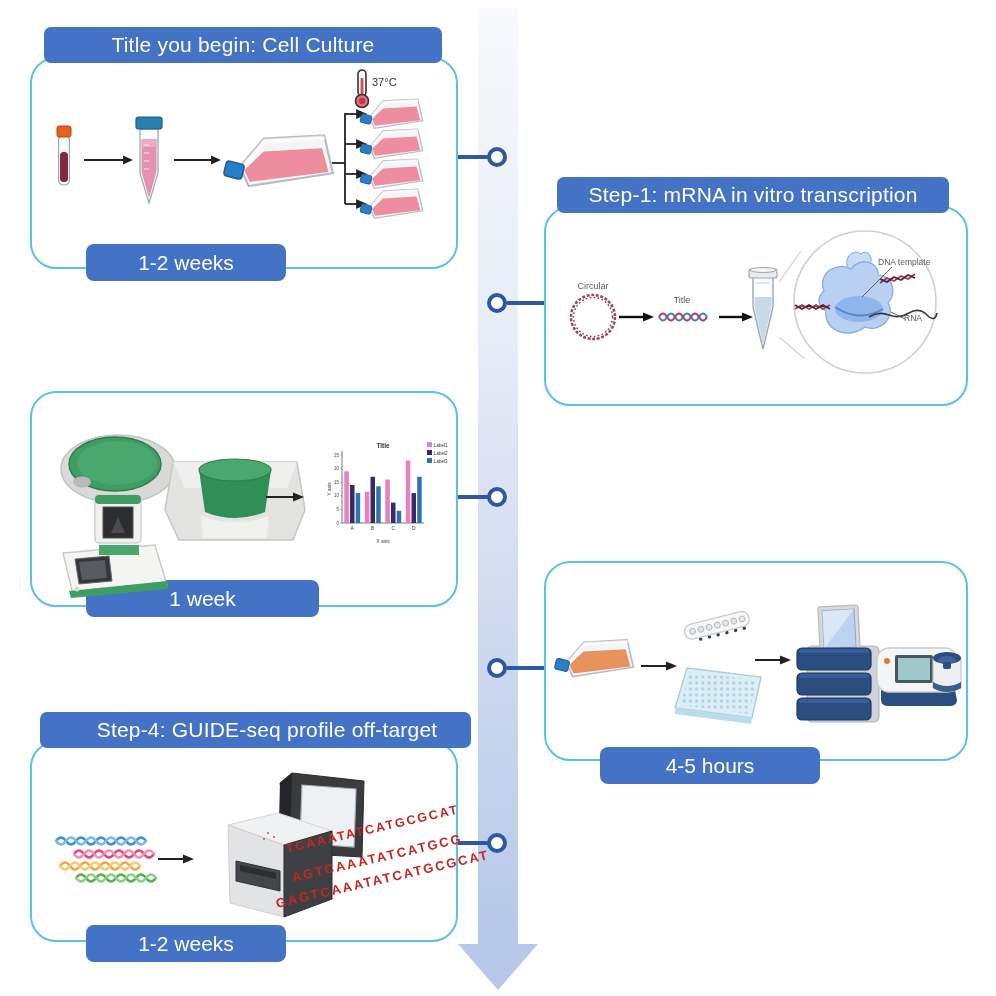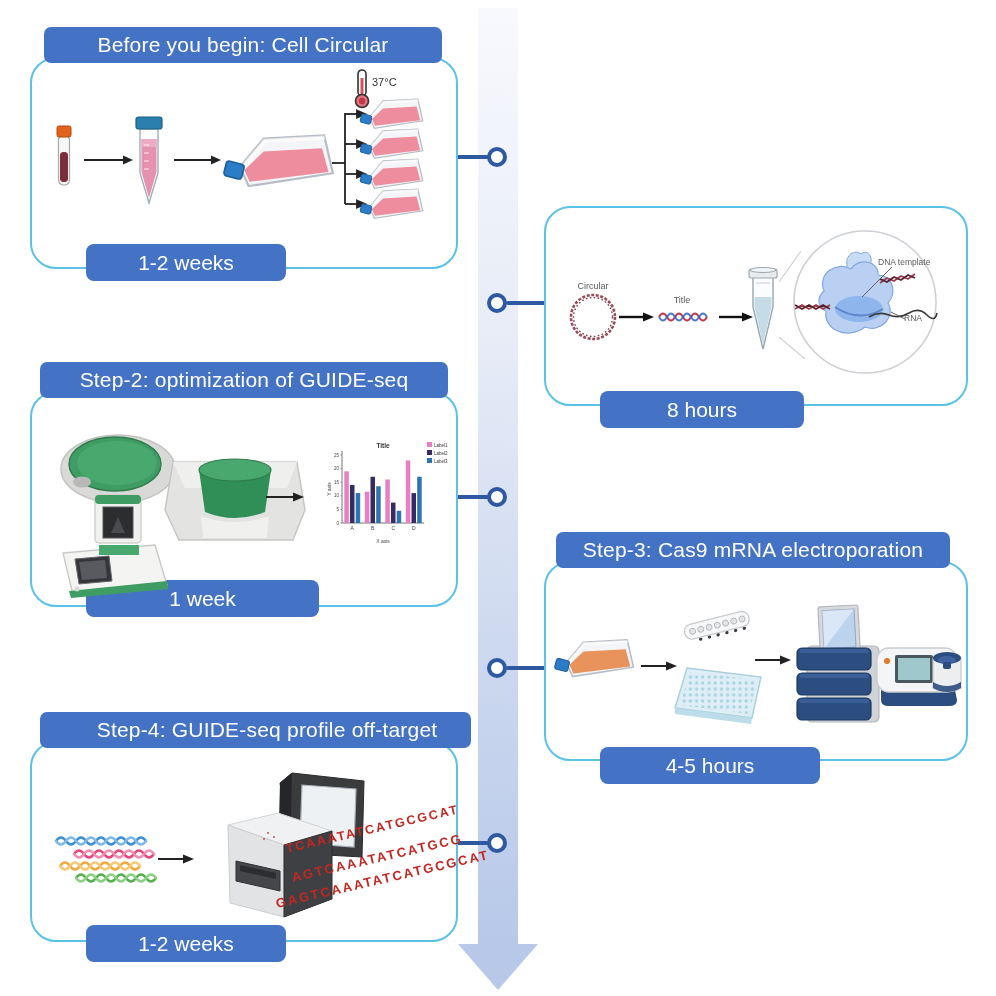--- a/index.html
+++ b/index.html
@@ -41,21 +41,21 @@
   <div class="cline" style="left:506px;top:301px;width:40px;"></div>
   <div class="cdot" style="left:487px;top:293px;"></div>
   <div class="cline" style="left:452px;top:495px;width:38px;"></div>
   <div class="cdot" style="left:487px;top:487px;"></div>
   <div class="cline" style="left:506px;top:666px;width:40px;"></div>
   <div class="cdot" style="left:487px;top:658px;"></div>
   <div class="cline" style="left:452px;top:841px;width:38px;"></div>
   <div class="cdot" style="left:487px;top:833px;"></div>
 
   <div class="pbox" style="left:30px;top:57px;width:424px;height:208px;"></div>
-  <div class="hdr" style="left:44px;top:27px;width:398px;height:36px;">Before you begin: Cell Circular</div>
+  <div class="hdr" style="left:44px;top:27px;width:398px;height:36px;">Title you begin: Cell Culture</div>
   <div class="badge" style="left:42px;top:244px;width:200px;height:37px;">1-2 weeks</div>
 
   <svg class="abs" style="left:32px;top:60px;" width="420" height="202" viewBox="0 0 420 202">
     <defs>
       <g id="flaskP">
         <polygon points="12,34 34,8 90,5 98,40 20,52" fill="#f2f4f7" fill-opacity="0.88" stroke="#b6bcc4" stroke-width="2"></polygon>
         <polygon points="16,37 34,20 88,17 94,39 21,48" fill="currentColor"></polygon>
         <polygon points="12,34 34,8 90,5 91,9 36,12 16,37" fill="#ffffff" opacity="0.6"></polygon>
         <rect x="-2" y="30" width="17" height="14" rx="3" fill="#2b7dc8" stroke="#1d5f9e" stroke-width="1.5" transform="rotate(14 6 37)"></rect>
       </g>
@@ -111,21 +111,21 @@
     <g transform="translate(322,10)">
       <rect x="4" y="0" width="8" height="26" rx="4" fill="#fff" stroke="#333" stroke-width="1.6"></rect>
       <rect x="6.5" y="8" width="3" height="16" fill="#d94f5c"></rect>
       <circle cx="8" cy="31" r="6.5" fill="#e2737e" stroke="#333" stroke-width="1.6"></circle>
       <circle cx="8" cy="31" r="3.2" fill="#c4374a"></circle>
     </g>
     <text x="340" y="26" font-size="11" fill="#333">37°C</text>
   </svg>
 
   <div class="pbox" style="left:544px;top:206px;width:420px;height:196px;"></div>
-  <div class="badge" style="left:556px;top:391px;width:204px;height:37px;">8 hours</div>
+  <div class="hdr" style="left:557px;top:177px;width:392px;height:36px;">Step-1: mRNA in vitro transcription</div>
 
   <svg class="abs" style="left:547px;top:209px;" width="416" height="192" viewBox="0 0 416 192">
     <g>
       <circle cx="46" cy="108" r="22" fill="none" stroke="#9b4a57" stroke-width="2.6" stroke-dasharray="3 1.6"></circle>
       <circle cx="46" cy="108" r="19.5" fill="none" stroke="#7c3947" stroke-width="1.4" stroke-dasharray="1.6 2.4"></circle>
     </g>
     <g>
       <line x1="72" y1="108" x2="97" y2="108" stroke="#111" stroke-width="2.4"></line>
       <polygon points="96,103.5 107,108 96,112.5" fill="#111"></polygon>
     </g>
@@ -162,21 +162,20 @@
     <path d="M322,108 q10,-6 20,-2 t20,-2 t18,2 t10,-2" stroke="#3a3a3a" stroke-width="1.6" fill="none"></path>
     <line x1="345" y1="58" x2="315" y2="88" stroke="#555" stroke-width="0.9"></line>
     <line x1="358" y1="110" x2="344" y2="103" stroke="#555" stroke-width="0.9"></line>
   </svg>
   <span class="ill-label" style="left:563px;top:281px;width:60px;">Circular</span>
   <span class="ill-label" style="left:652px;top:295px;width:60px;">Title</span>
   <span class="ill-label" style="left:878px;top:258px;width:58px;font-size:8.5px;text-align:left;">DNA template</span>
   <span class="ill-label" style="left:904px;top:314px;font-size:8.5px;">RNA</span>
 
   <div class="pbox" style="left:30px;top:391px;width:424px;height:212px;"></div>
-  <div class="hdr" style="left:40px;top:362px;width:408px;height:36px;">Step-2: optimization of GUIDE-seq</div>
   <div class="badge" style="left:42px;top:580px;width:233px;height:37px;">1 week</div>
 
   <svg class="abs" style="left:32px;top:395px;" width="420" height="205" viewBox="0 0 420 205">
     <g transform="translate(28,30)">
       <ellipse cx="58" cy="44" rx="57" ry="34" fill="#d9dad7" stroke="#c2c3c0" stroke-width="1.5"></ellipse>
       <ellipse cx="55" cy="39" rx="46" ry="27" fill="#3f9d63" stroke="#2f7c4d" stroke-width="1.5"></ellipse>
       <ellipse cx="57" cy="38" rx="40" ry="22" fill="#49a86d"></ellipse>
       <ellipse cx="22" cy="57" rx="9" ry="5.5" fill="#b9bab7"></ellipse>
     </g>
     <g transform="translate(133,55)">
@@ -241,21 +240,20 @@
         <rect x="101" y="5" width="5" height="5" fill="#e87fc3"></rect>
         <text x="108" y="9.6" font-size="4.5" fill="#333">Label1</text>
         <rect x="101" y="13" width="5" height="5" fill="#3a2a63"></rect>
         <text x="108" y="17.6" font-size="4.5" fill="#333">Label2</text>
         <rect x="101" y="21" width="5" height="5" fill="#2e74b5"></rect>
         <text x="108" y="25.6" font-size="4.5" fill="#333">Label3</text>
       </svg>
     </div>
 
   <div class="pbox" style="left:544px;top:561px;width:420px;height:196px;"></div>
-  <div class="hdr" style="left:556px;top:532px;width:394px;height:36px;">Step-3: Cas9 mRNA electroporation</div>
   <div class="badge" style="left:556px;top:747px;width:220px;height:37px;">4-5 hours</div>
 
   <svg class="abs" style="left:547px;top:564px;" width="416" height="192" viewBox="0 0 416 192">
     <defs>
       <g id="flaskO">
         <polygon points="12,34 34,8 90,5 98,40 20,52" fill="#f2f4f7" fill-opacity="0.88" stroke="#b6bcc4" stroke-width="2"></polygon>
         <polygon points="16,37 34,20 88,17 94,39 21,48" fill="currentColor"></polygon>
         <polygon points="12,34 34,8 90,5 91,9 36,12 16,37" fill="#ffffff" opacity="0.6"></polygon>
         <rect x="-2" y="30" width="17" height="14" rx="3" fill="#2b7dc8" stroke="#1d5f9e" stroke-width="1.5" transform="rotate(14 6 37)"></rect>
       </g>

